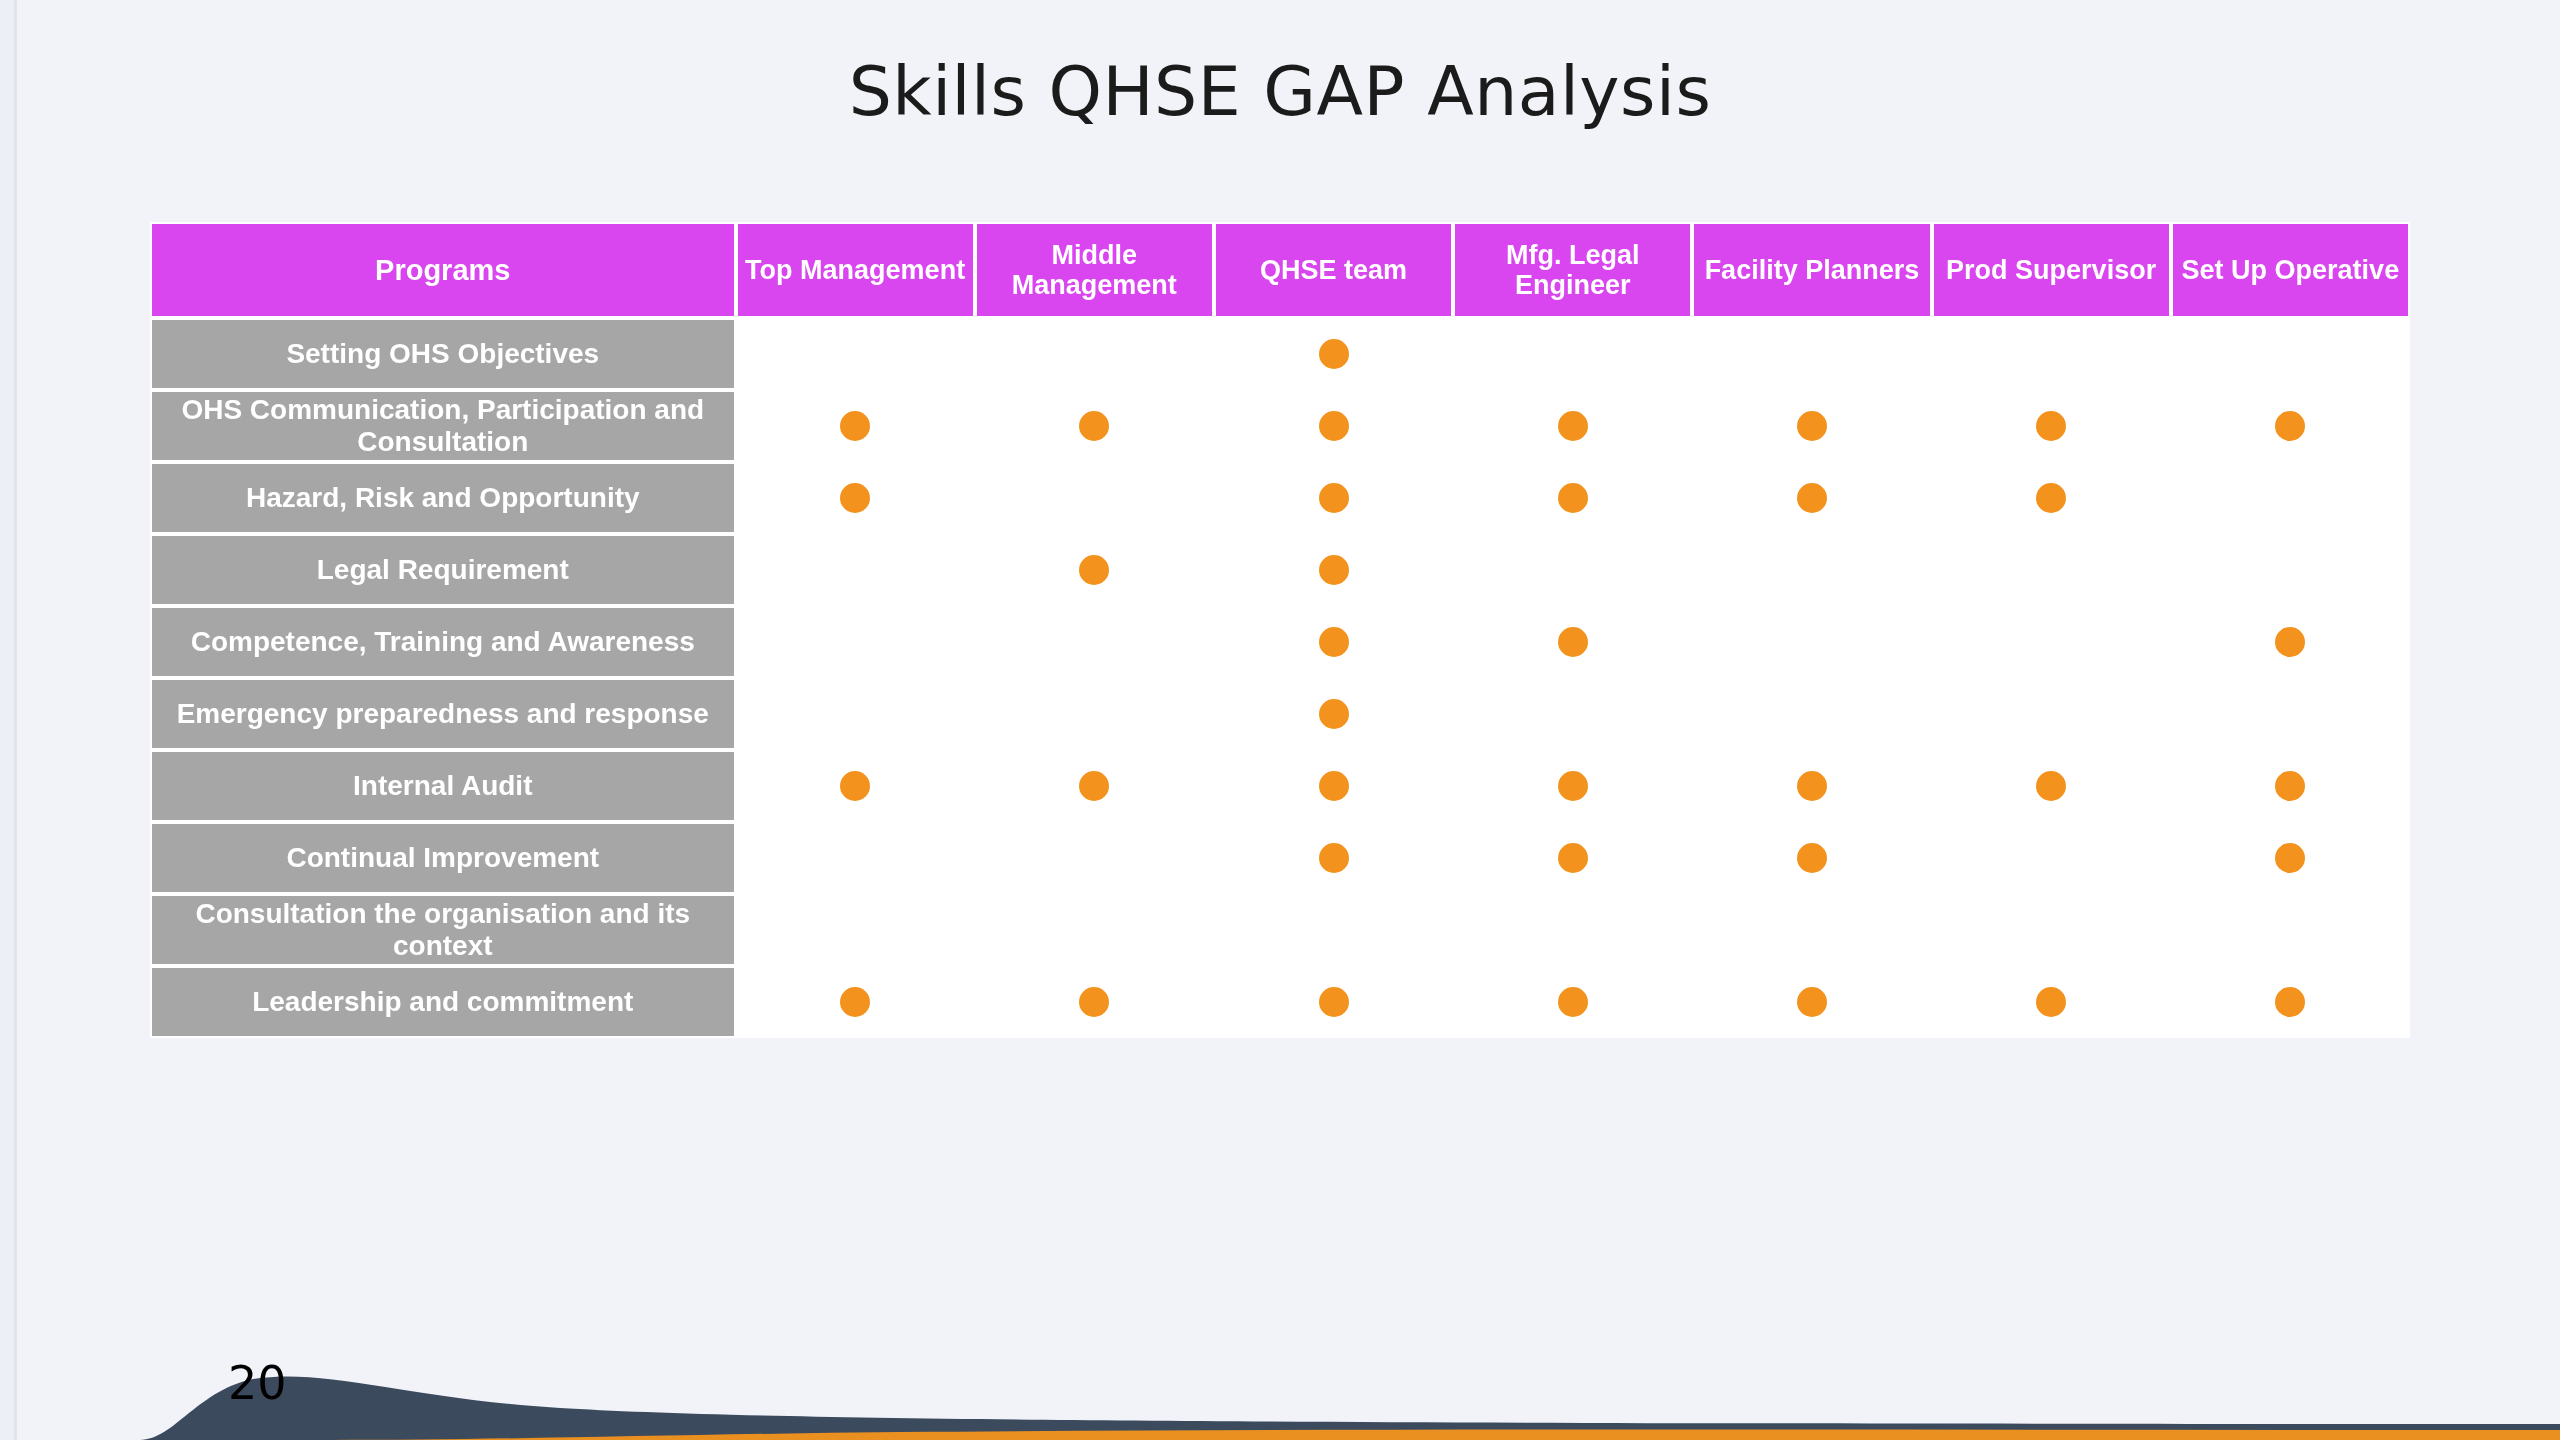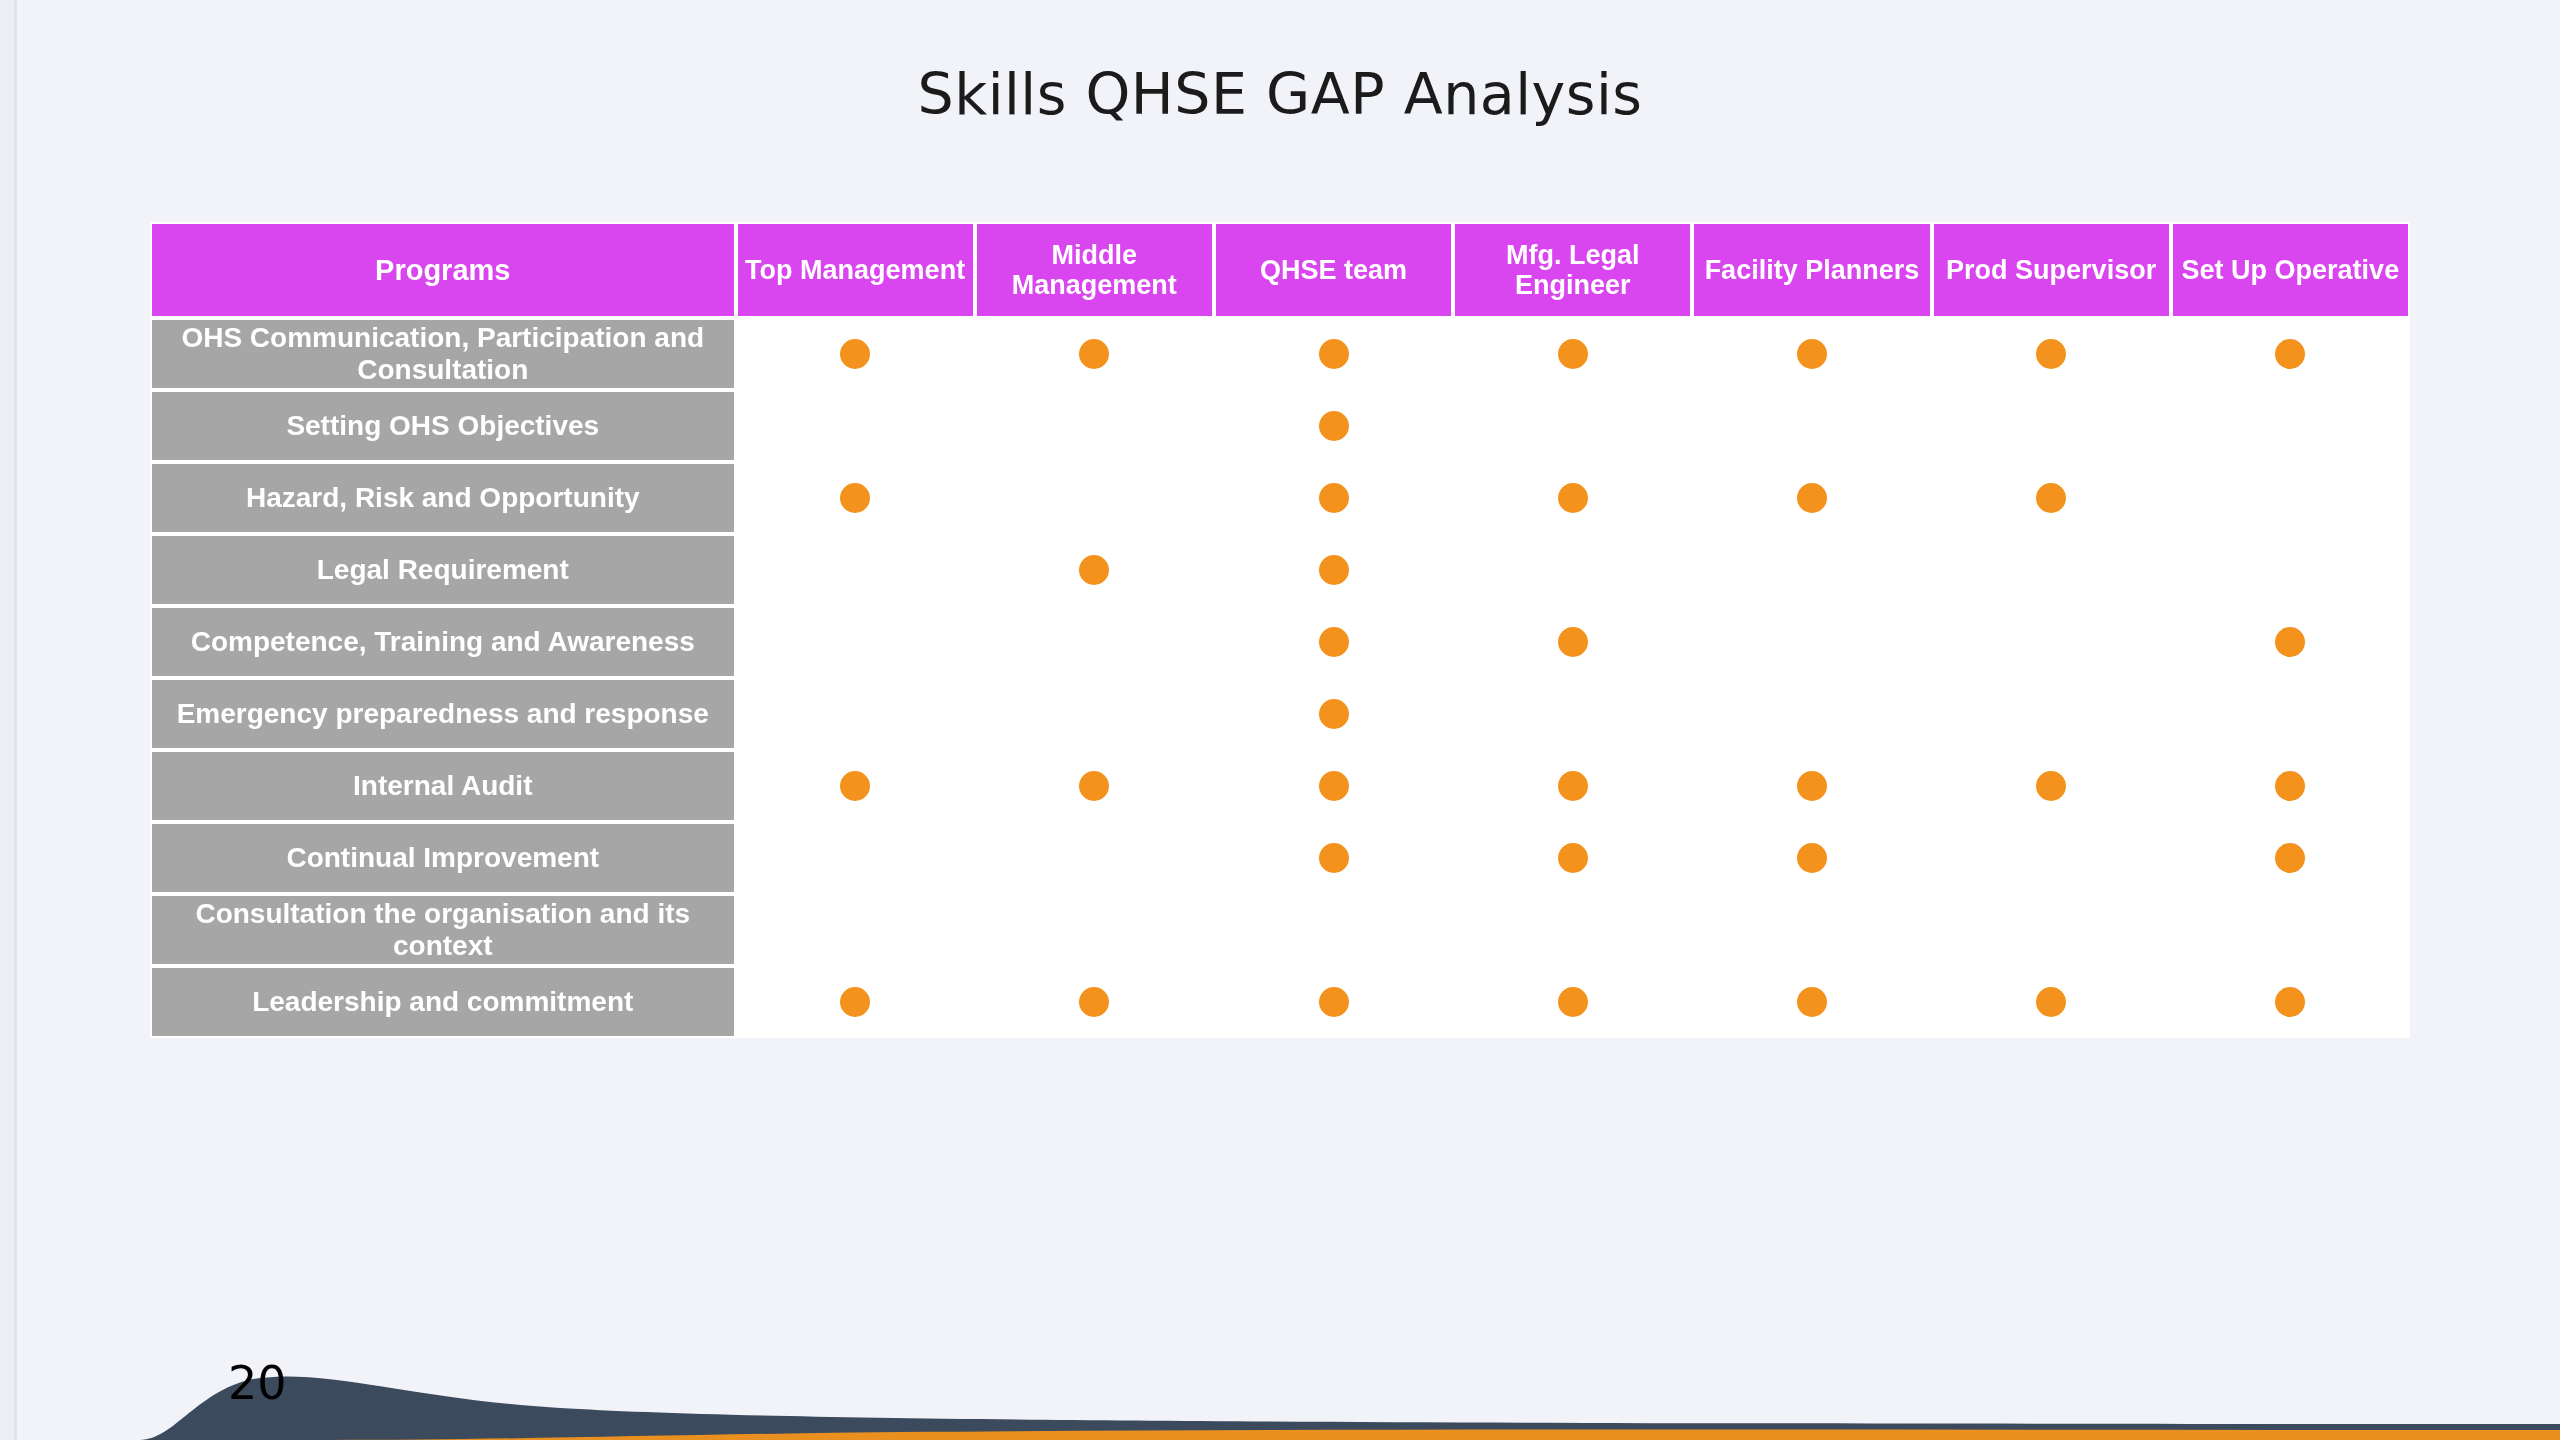--- a/index.html
+++ b/index.html
@@ -33,26 +33,25 @@
     width: 2560px;
     height: 1440px;
   }
 
   .title {
     position: absolute;
     top: 52px;
     left: 0;
     width: 2560px;
     text-align: center;
-    font-size: 57px;
+    font-size: 68px;
     font-weight: 400;
     color: #1b1b1b;
     letter-spacing: 0.5px;
     font-family: "DejaVu Sans", sans-serif;
-    margin-top: 9px;
   }
 
   .table-wrap {
     position: absolute;
     left: 150px;
     top: 222px;
     width: 2260px;
   }
 
   table.gap {
@@ -161,38 +160,38 @@
           <th class="head">Middle Management</th>
           <th class="head">QHSE team</th>
           <th class="head">Mfg. Legal Engineer</th>
           <th class="head">Facility Planners</th>
           <th class="head">Prod Supervisor</th>
           <th class="head">Set Up Operative</th>
         </tr>
       </thead>
       <tbody>
           <tr>
+            <td class="rowlabel">Setting OHS Objectives</td>
+            <td class="cell"><span class="dot hidden"></span></td>
+            <td class="cell"><span class="dot hidden"></span></td>
+            <td class="cell"><span class="dot"></span></td>
+            <td class="cell"><span class="dot hidden"></span></td>
+            <td class="cell"><span class="dot hidden"></span></td>
+            <td class="cell"><span class="dot hidden"></span></td>
+            <td class="cell"><span class="dot hidden"></span></td>
+          </tr>
+          <tr>
             <td class="rowlabel">OHS Communication, Participation and Consultation</td>
             <td class="cell"><span class="dot"></span></td>
             <td class="cell"><span class="dot"></span></td>
             <td class="cell"><span class="dot"></span></td>
             <td class="cell"><span class="dot"></span></td>
             <td class="cell"><span class="dot"></span></td>
             <td class="cell"><span class="dot"></span></td>
             <td class="cell"><span class="dot"></span></td>
-          </tr>
-          <tr>
-            <td class="rowlabel">Setting OHS Objectives</td>
-            <td class="cell"><span class="dot hidden"></span></td>
-            <td class="cell"><span class="dot hidden"></span></td>
-            <td class="cell"><span class="dot"></span></td>
-            <td class="cell"><span class="dot hidden"></span></td>
-            <td class="cell"><span class="dot hidden"></span></td>
-            <td class="cell"><span class="dot hidden"></span></td>
-            <td class="cell"><span class="dot hidden"></span></td>
           </tr>
           <tr>
             <td class="rowlabel">Hazard, Risk and Opportunity</td>
             <td class="cell"><span class="dot"></span></td>
             <td class="cell"><span class="dot hidden"></span></td>
             <td class="cell"><span class="dot"></span></td>
             <td class="cell"><span class="dot"></span></td>
             <td class="cell"><span class="dot"></span></td>
             <td class="cell"><span class="dot"></span></td>
             <td class="cell"><span class="dot hidden"></span></td>

